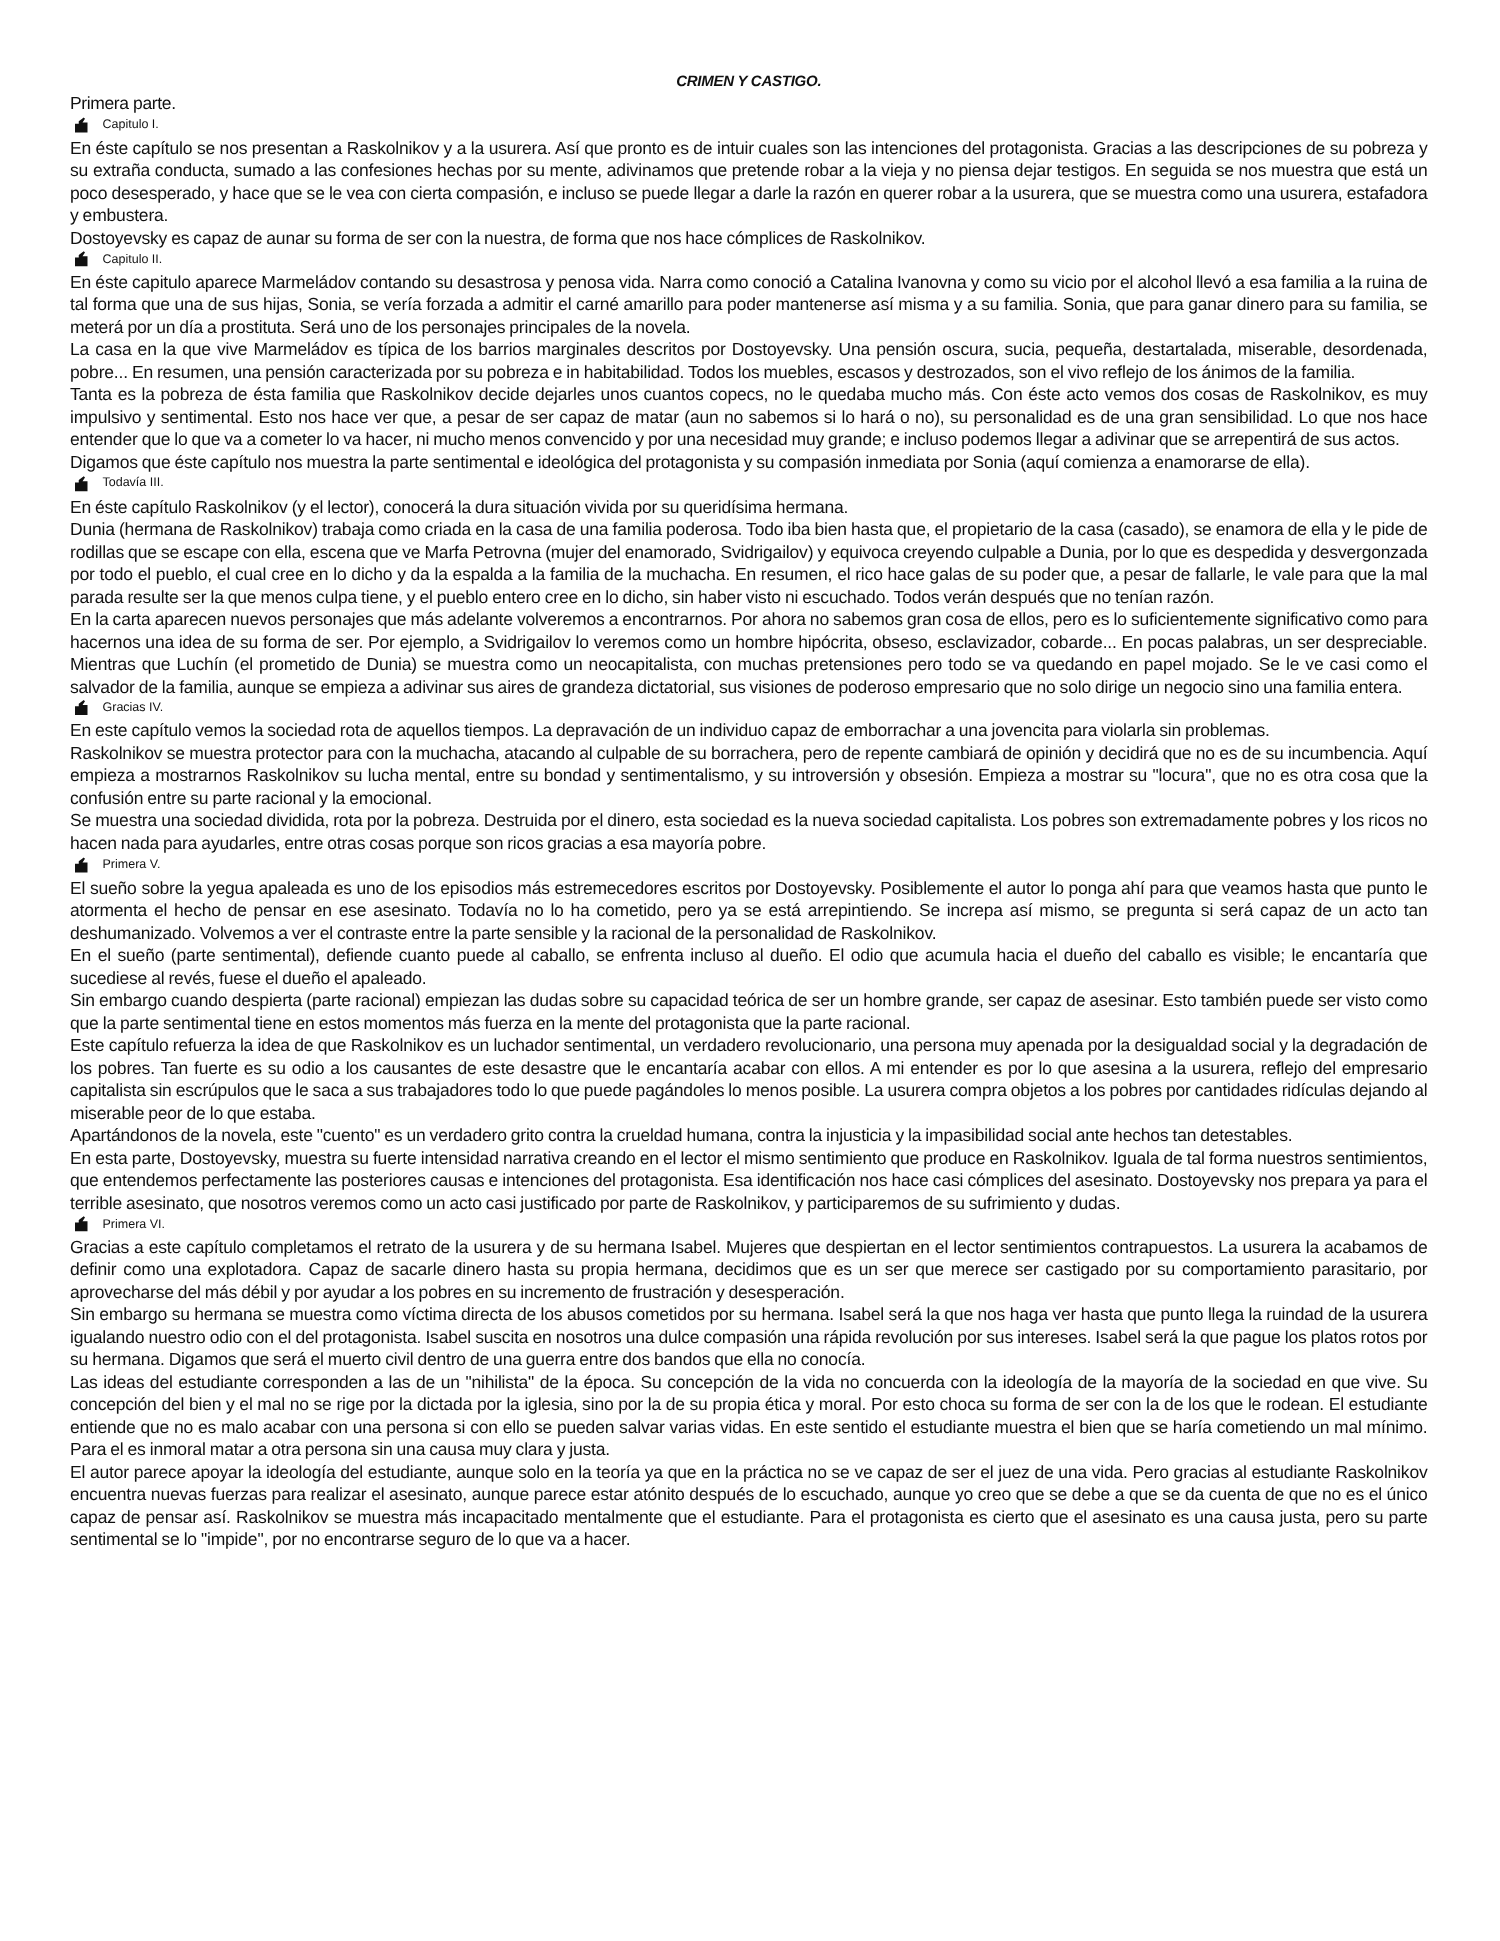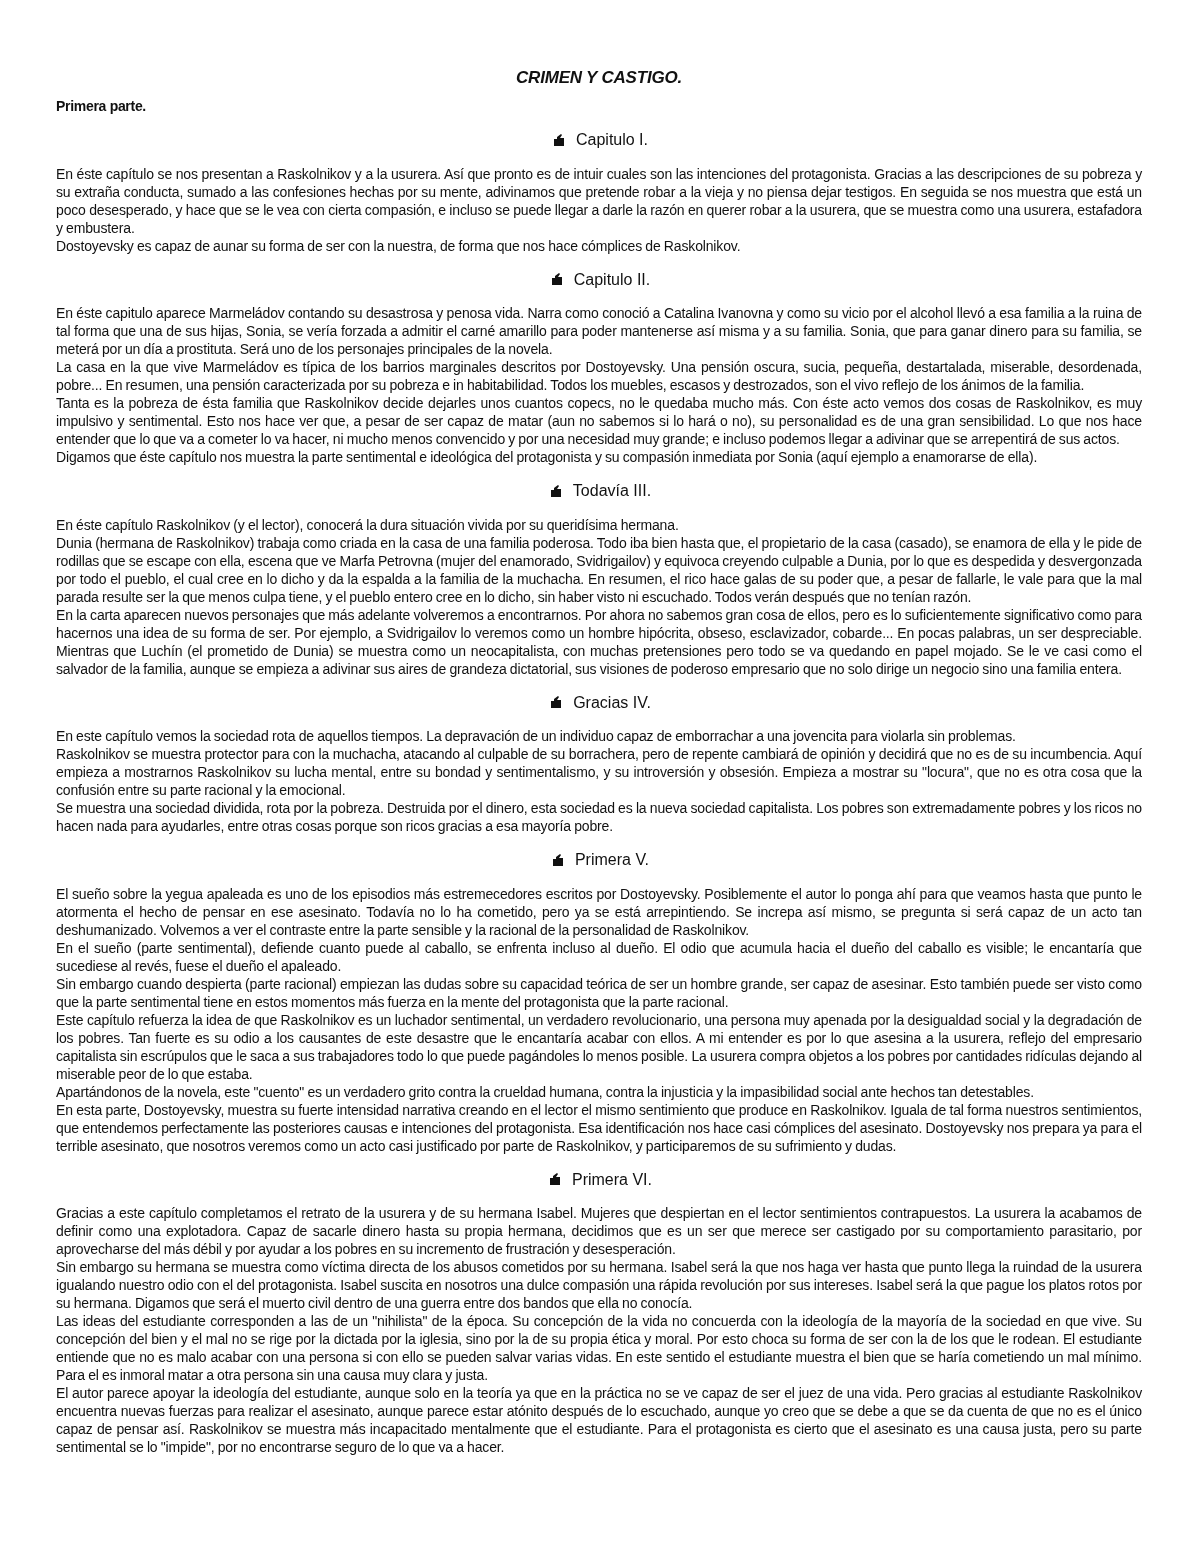--- a/index.html
+++ b/index.html
@@ -18,40 +18,39 @@
     .page {
       position: absolute;
       left: 56px;
       top: 57px;
       width: 1086px;
     }
     .doc-title {
       text-align: center;
       font-weight: bold;
       font-style: italic;
-      font-size: 17px;
+      font-size: 12px;
       line-height: 17px;
       height: 17px;
       letter-spacing: -0.2px;
-      margin: 12px;
+      margin: 0;
     }
     .part-title {
-      font-weight: bold;
+      font-weight: normal;
       font-size: 14px;
       line-height: 17px;
       margin: 0;
       letter-spacing: -0.3px;
     }
     .chapter {
-      font-size: 16px;
+      font-size: 10px;
       line-height: 17.5px;
-      margin: 16px;
+      margin: 0;
       display: flex;
       align-items: center;
-      justify-content: center;
     }
     .chapter-icon {
       display: inline-block;
       width: 14px;
       height: 14px;
       margin-right: 10px;
       margin-left: 2px;
       position: relative;
     }
     .chapter-icon svg {
@@ -93,21 +92,21 @@
       <span class="chapter-icon">
           <svg viewBox="0 0 14 14">
             <path d="M2 13 L2 6 L5 6 L5 4 L9 1 L10 2 L8 5 L12 5 L12 13 Z" fill="#111"></path>
           </svg>
         </span>
       <span>Capitulo II.</span>
     </div>
     <p class="para">En éste capitulo aparece Marmeládov contando su desastrosa y penosa vida. Narra como conoció a Catalina Ivanovna y como su vicio por el alcohol llevó a esa familia a la ruina de tal forma que una de sus hijas, Sonia, se vería forzada a admitir el carné amarillo para poder mantenerse así misma y a su familia. Sonia, que para ganar dinero para su familia, se meterá por un día a prostituta. Será uno de los personajes principales de la novela.</p>
     <p class="para">La casa en la que vive Marmeládov es típica de los barrios marginales descritos por Dostoyevsky. Una pensión oscura, sucia, pequeña, destartalada, miserable, desordenada, pobre... En resumen, una pensión caracterizada por su pobreza e in habitabilidad. Todos los muebles, escasos y destrozados, son el vivo reflejo de los ánimos de la familia.</p>
     <p class="para">Tanta es la pobreza de ésta familia que Raskolnikov decide dejarles unos cuantos copecs, no le quedaba mucho más. Con éste acto vemos dos cosas de Raskolnikov, es muy impulsivo y sentimental. Esto nos hace ver que, a pesar de ser capaz de matar (aun no sabemos si lo hará o no), su personalidad es de una gran sensibilidad. Lo que nos hace entender que lo que va a cometer lo va hacer, ni mucho menos convencido y por una necesidad muy grande; e incluso podemos llegar a adivinar que se arrepentirá de sus actos.</p>
-    <p class="para">Digamos que éste capítulo nos muestra la parte sentimental e ideológica del protagonista y su compasión inmediata por Sonia (aquí ejemplo a enamorarse de ella).</p>
+    <p class="para">Digamos que éste capítulo nos muestra la parte sentimental e ideológica del protagonista y su compasión inmediata por Sonia (aquí comienza a enamorarse de ella).</p>
   </div>
 
   <div>
     <div class="chapter">
       <span class="chapter-icon">
           <svg viewBox="0 0 14 14">
             <path d="M2 13 L2 6 L5 6 L5 4 L9 1 L10 2 L8 5 L12 5 L12 13 Z" fill="#111"></path>
           </svg>
         </span>
       <span>Todavía III.</span>

